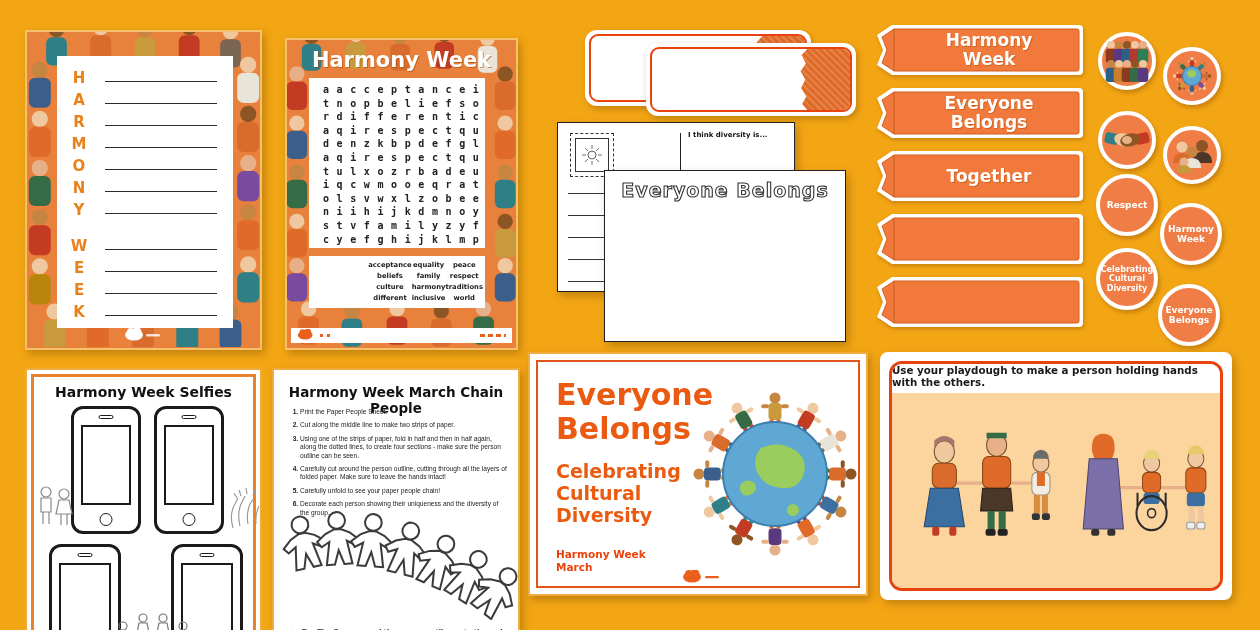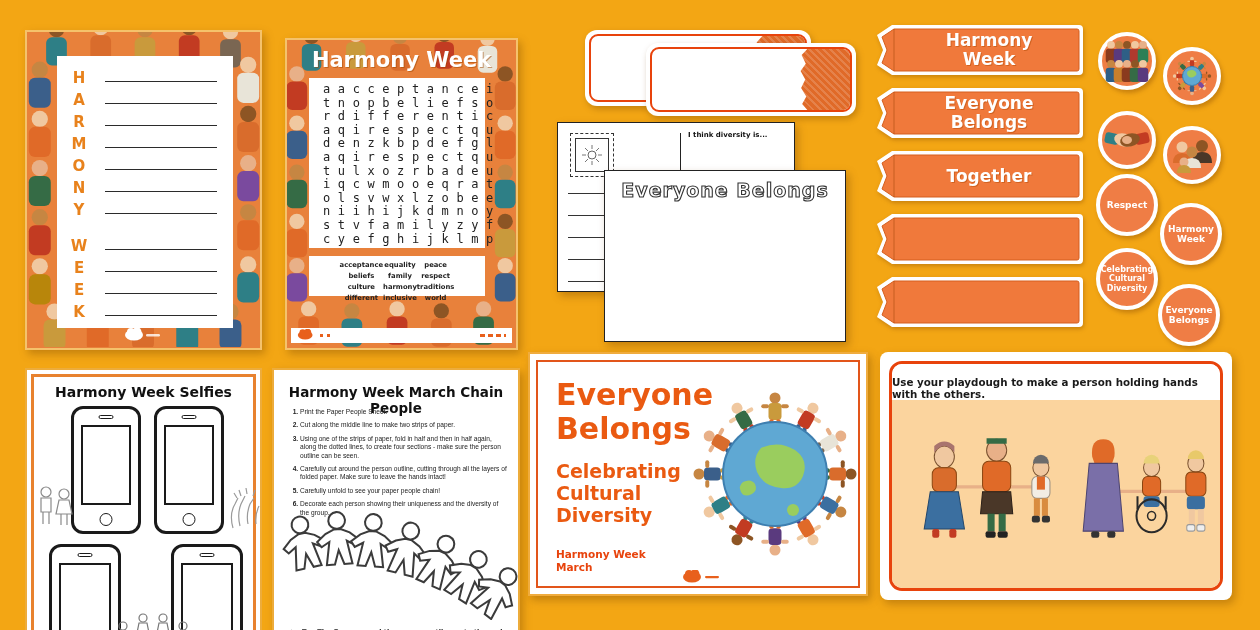--- a/index.html
+++ b/index.html
@@ -25,22 +25,22 @@
   .acr-row { display:flex; align-items:flex-end; height:22px; }
   .acr-row.gap { margin-top:14px; }
   .acr-letter { width:24px; text-align:center; font-weight:bold; font-size:15px; color:#E8821C; line-height:20px; }
   .acr-line { flex:1; border-bottom:1.4px solid #2b2b2b; margin:0 16px 6px 14px; }
   .cloud-logo-white { position:absolute; left:50%; bottom:5px; transform:translateX(-50%); z-index:2; }
 
   
   #wordsearch-page { left:285px; top:38px; width:233px; height:312px; background:#E8813B; border:2px solid #F5C26B; }
   #ws-title { position:absolute; top:8px; left:0; right:0; text-align:center; font-size:21px; font-weight:bold; color:#fff; z-index:2; text-shadow:1px 1px 0 rgba(160,70,0,.5); }
   #ws-grid { position:absolute; left:22px; top:38px; width:176px; height:170px; background:#fff; z-index:2; padding:5px 0 0 14px; }
-  .ws-row { font-family:"DejaVu Sans Mono","Liberation Mono",monospace; font-size:12px; font-weight:normal; color:#222; letter-spacing:7.6px; line-height:13.6px; }
-  #ws-words { position:absolute; left:22px; top:216px; width:176px; height:40px; background:#fff; z-index:2; display:flex; justify-content:center; padding:4px 2px; }
+  .ws-row { font-family:"DejaVu Sans Mono","Liberation Mono",monospace; font-size:10px; font-weight:bold; color:#222; letter-spacing:7.6px; line-height:13.6px; }
+  #ws-words { position:absolute; left:22px; top:216px; width:176px; height:52px; background:#fff; z-index:2; display:flex; justify-content:flex-end; padding:4px 2px; }
   .ws-col { display:flex; flex-direction:column; align-items:center; }
   .ws-word { font-size:6.8px; font-weight:bold; color:#222; line-height:11px; }
   #ws-footer { position:absolute; left:4px; right:4px; bottom:5px; height:15px; background:#fff; z-index:2; display:flex; align-items:center; padding:0 6px; }
   #ws-footer .dots { width:10px; height:3px; margin-left:5px; background:repeating-linear-gradient(90deg,#E8601C 0 3px,transparent 3px 7px); }
   #ws-footer .dashes { margin-left:auto; width:26px; height:2.5px; background:repeating-linear-gradient(90deg,#E8601C 0 5px,transparent 5px 8px); }
 
   
   .talk-card { position:absolute; background:#fff; border-radius:12px; box-shadow:2px 3px 6px rgba(110,60,0,.35); padding:4px; }
   .talk-card-inner { position:relative; width:100%; height:100%; border:2.5px solid #E8430C; border-radius:9px; overflow:hidden; background:#fff; }
   .talk-strip { position:absolute; top:0; bottom:0; right:0; width:52px; background:#E06A28; background-image:repeating-linear-gradient(45deg,rgba(255,255,255,.16) 0 2px,rgba(0,0,0,0) 2px 5px); clip-path:polygon(18% 0,100% 0,100% 100%,18% 100%,8% 90%,16% 78%,6% 64%,14% 50%,5% 36%,15% 24%,7% 10%); }
@@ -95,21 +95,21 @@
   #poster-text { position:absolute; left:26px; top:24px; }
   #poster-title { font-size:30px; line-height:34px; font-weight:bold; color:#EA5A11; }
   #poster-subtitle { margin-top:14px; font-size:19px; line-height:22px; font-weight:bold; color:#EA5A11; }
   #poster-event { margin-top:22px; font-size:10.5px; line-height:13px; font-weight:bold; color:#E8430C; }
   #poster-globe { position:absolute; left:135px; top:10px; }
   #poster-logo { position:absolute; left:152px; bottom:10px; }
 
   
   #playdough-mat { left:880px; top:352px; width:352px; height:248px; background:#fff; border-radius:8px; }
   #mat-inner { position:absolute; inset:9px; border:3px solid #E8430C; border-radius:13px; overflow:hidden; display:flex; flex-direction:column; background:#fff; }
-  #mat-header { height:36px; display:flex; align-items:flex-end; justify-content:center; background:#fff; }
+  #mat-header { height:29px; display:flex; align-items:flex-start; justify-content:center; background:#fff; }
   #mat-instruction { font-size:10.3px; font-weight:bold; color:#1a1a1a; }
   #mat-body { flex:1; background:#FBD49E; position:relative; }
 </style>
 </head>
 <body>
 
 <svg width="0" height="0" style="position:absolute">
   <defs>
     <g id="bp">
       <circle class="ph" cx="0" cy="-12" r="4.6"></circle>

